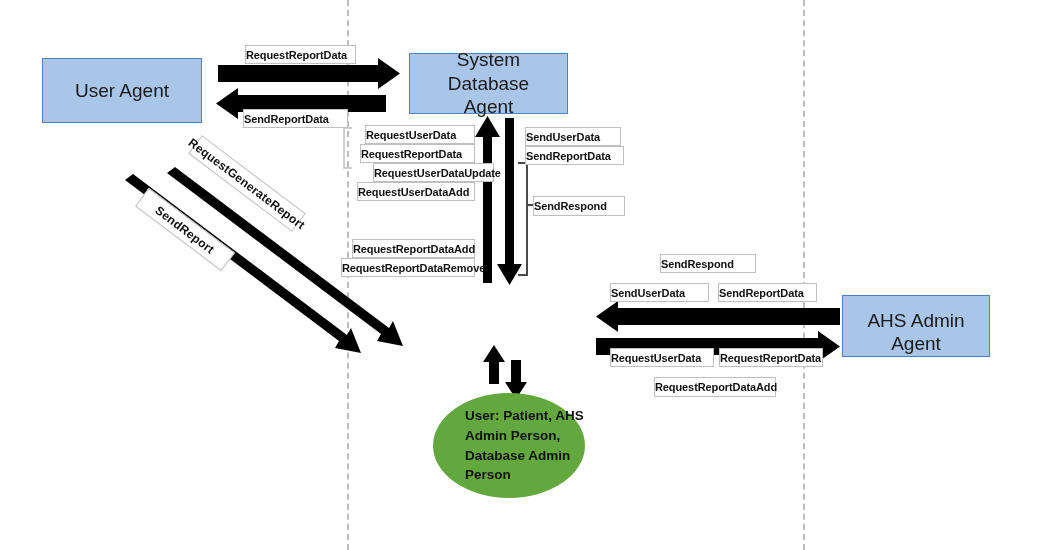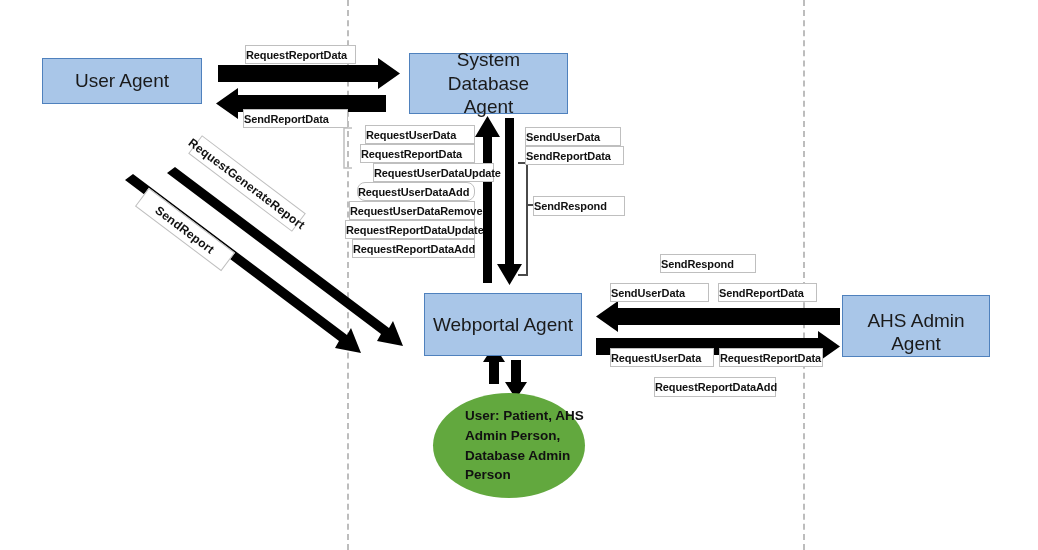--- a/index.html
+++ b/index.html
@@ -136,31 +136,28 @@
     <g>
       <path d="M 518 163 L 527 163 L 527 275 L 518 275" fill="none" stroke="#4a4a4a" stroke-width="2"></path>
       <path d="M 527 205 L 535 205" fill="none" stroke="#4a4a4a" stroke-width="2"></path>
     </g>
 
     <g>
       <path d="M 352 128 L 344 128 L 344 168 L 352 168" fill="none" stroke="#bfbfbf" stroke-width="1.5"></path>
     </g>
   </svg>
 
-  <div class="agent-box" style="left:42px; top:58px; width:160px; height:46px;">
+  <div class="agent-box" style="left:42px; top:58px; width:160px; height:65px;">
     <span>User Agent</span>
   </div>
 
   <div class="agent-box" style="left:409px; top:53px; width:159px; height:61px; padding:0 16px;">
     <span>System Database Agent</span>
   </div>
 
-  <div class="agent-box" style="left:424px; top:293px; width:158px; height:63px;">
-    <span>Webportal Agent</span>
-  </div>
 
   <div class="agent-box" style="left:842px; top:295px; width:148px; height:62px;align-items:flex-end;">
     <span>AHS Admin Agent</span>
   </div>
 
   <div class="user-ellipse" style="left:433px; top:393px; width:152px; height:105px;">
     <span>User: Patient, AHS Admin Person, Database Admin Person</span>
   </div>
 
   <div class="lbl" style="left:245px; top:45px; width:111px; height:19px;">
@@ -179,32 +176,29 @@
 
   <div class="lbl" style="left:365px; top:125px; width:110px; height:19px;">
     <span>RequestUserData</span>
   </div>
   <div class="lbl" style="left:360px; top:144px; width:115px; height:19px;">
     <span>RequestReportData</span>
   </div>
   <div class="lbl" style="left:373px; top:163px; width:121px; height:19px;">
     <span>RequestUserDataUpdate</span>
   </div>
-  <div class="lbl" style="left:357px; top:182px; width:118px; height:19px;border-radius:8px;">
+  <div class="lbl" style="left:357px; top:182px; width:118px; height:19px;">
     <span>RequestUserDataAdd</span>
-  </div>
-  <div class="lbl" style="left:349px; top:201px; width:126px; height:19px;">
-    <span>RequestUserDataRemove</span>
-  </div>
-  <div class="lbl" style="left:345px; top:220px; width:130px; height:19px;">
-    <span>RequestReportDataUpdate</span>
   </div>
   <div class="lbl" style="left:352px; top:239px; width:123px; height:19px;">
     <span>RequestReportDataAdd</span>
   </div>
+  <div class="lbl" style="left:341px; top:258px; width:134px; height:19px;">
+    <span>RequestReportDataRemove</span>
+  </div>
 
   <div class="lbl" style="left:525px; top:127px; width:96px; height:19px;">
     <span>SendUserData</span>
   </div>
   <div class="lbl" style="left:525px; top:146px; width:99px; height:19px;">
     <span>SendReportData</span>
   </div>
   <div class="lbl" style="left:533px; top:196px; width:92px; height:20px;">
     <span>SendRespond</span>
   </div>

